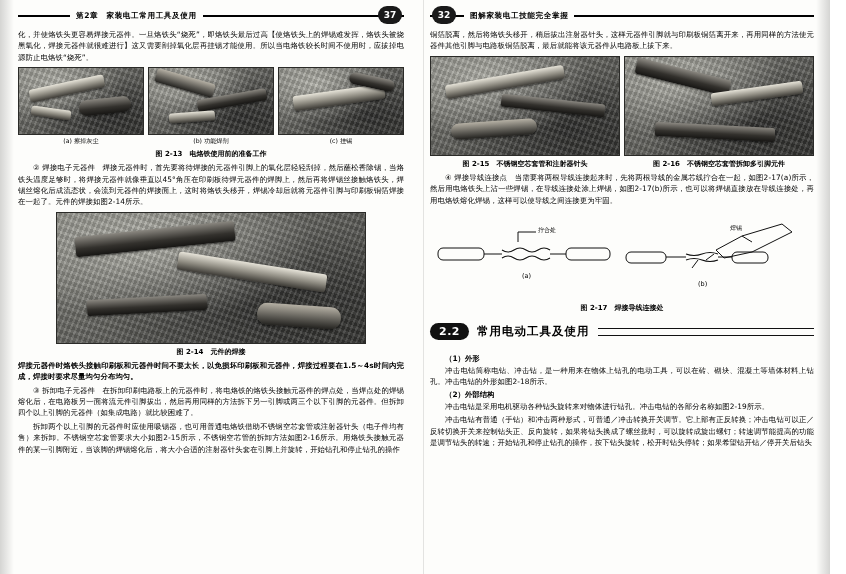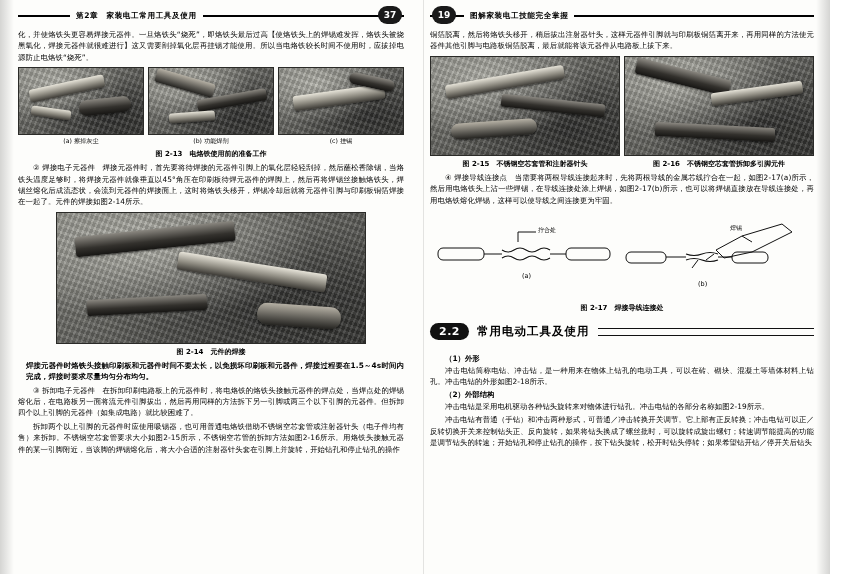--- a/index.html
+++ b/index.html
@@ -75,21 +75,21 @@
   
   p.body {
     margin: 0 0 2px 0;
     font-size: 7.4px;
     line-height: 11.4px;
     text-align: justify;
     text-justify: inter-ideograph;
     letter-spacing: 0.1px;
   }
   p.indent { text-indent: 15px; }
-  p.bold { font-weight: bold; margin-left: 8px; }
+  p.bold { font-weight: bold; }
 
   
   .figblock { margin: 4px 0 3px 0; }
   .figrow {
     display: flex;
     gap: 4px;
     justify-content: center;
   }
   .photo {
     position: relative;
@@ -269,21 +269,21 @@
     <p class="body indent">③ 拆卸电子元器件　在拆卸印刷电路板上的元器件时，将电烙铁的烙铁头接触元器件的焊点处，当焊点处的焊锡熔化后，在电路板另一面将流元件引脚拔出，然后再用同样的方法拆下另一引脚或两三个以下引脚的元器件。但拆卸四个以上引脚的元器件（如集成电路）就比较困难了。</p>
     <p class="body indent">拆卸两个以上引脚的元器件时应使用吸锡器，也可用普通电烙铁借助不锈钢空芯套管或注射器针头（电子件均有售）来拆卸。不锈钢空芯套管要求大小如图2-15所示，不锈钢空芯管的拆卸方法如图2-16所示。用烙铁头接触元器件的某一引脚附近，当该脚的焊锡熔化后，将大小合适的注射器针头套在引脚上并旋转，开始钻孔和停止钻孔的操作</p>
   </div>
 
   <div class="page right">
     <div class="edge-shadow r"></div>
 
     <div class="runhead right">
       <div class="bar"></div>
       <div class="band">图解家装电工技能完全掌握</div>
-      <div class="folio">19</div>
+      <div class="folio">32</div>
     </div>
 
     <p class="body">铜箔脱离，然后将烙铁头移开，稍后拔出注射器针头，这样元器件引脚就与印刷板铜箔离开来，再用同样的方法使元器件其他引脚与电路板铜箔脱离，最后就能将该元器件从电路板上拔下来。</p>
 
     <div class="figblock">
       <div class="figrow">
         <div style="width:190px;">
           <div class="photo" style="height:98px;">
             <div class="sheen"></div>
               <div class="grain"></div>

